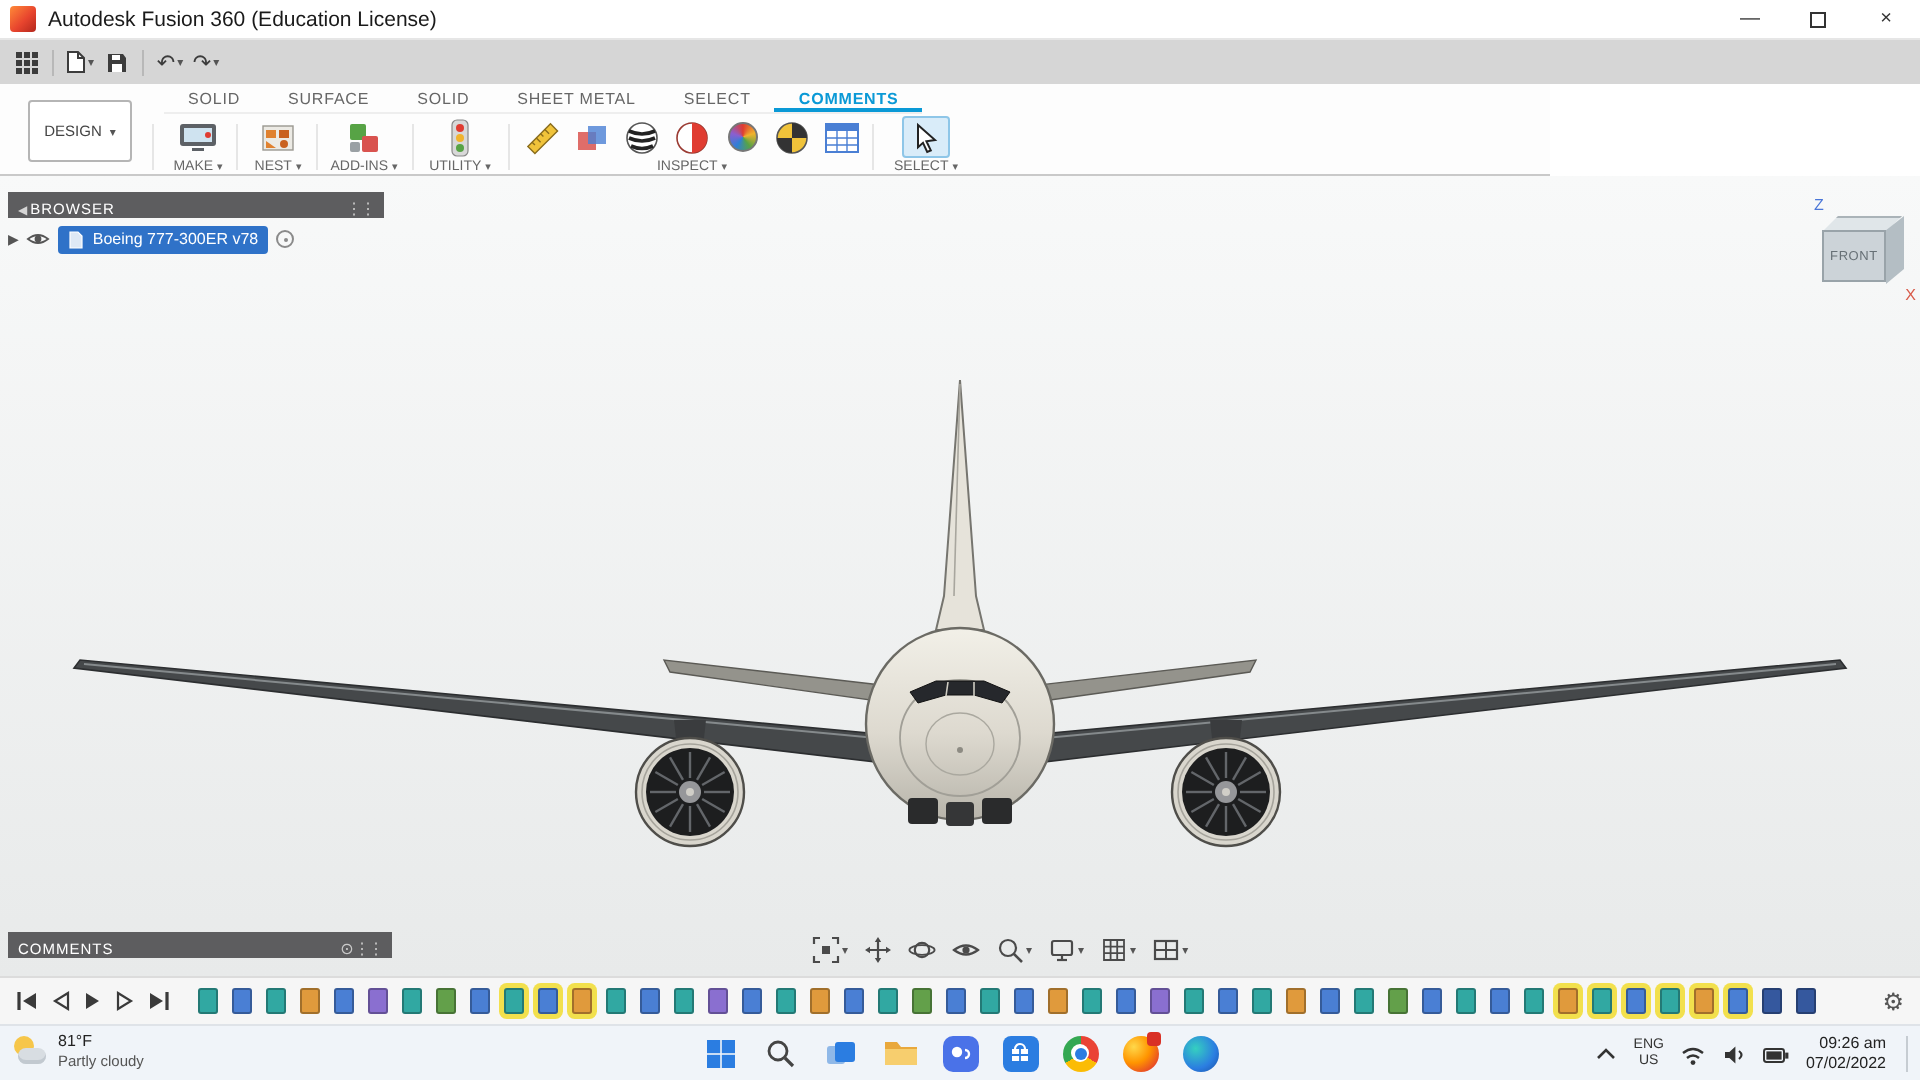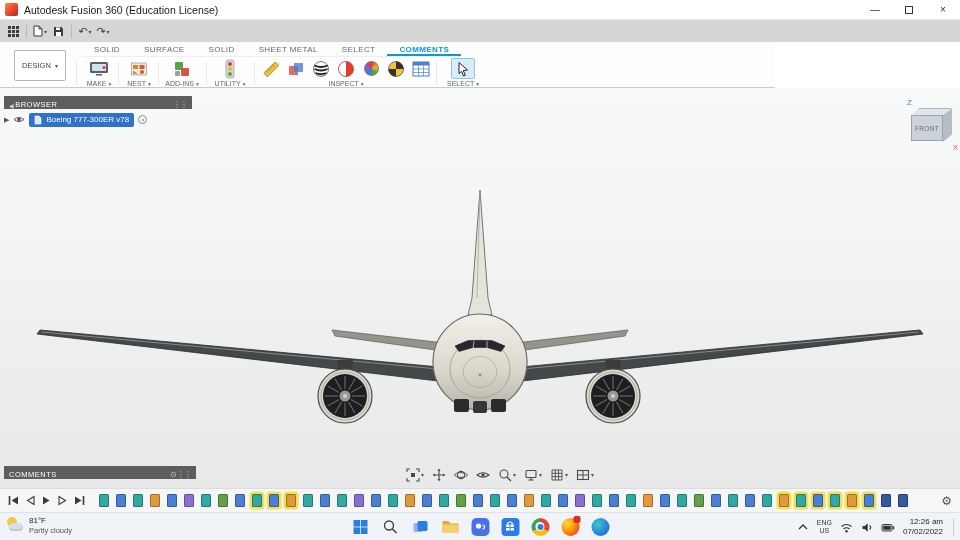--- a/index.html
+++ b/index.html
@@ -78,21 +78,21 @@
 
 #timeline{position:absolute;left:0;top:488px;width:960px;height:24px;background:#f6f6f6;border-top:1px solid #dcdcdc;display:flex;align-items:center;z-index:12}
 #tl-controls{display:flex;gap:7px;padding:0 8px;align-items:center}
 #tl-track{display:flex;gap:7px;align-items:center;margin-left:6px}
 .tl-ic{width:10px;height:13px;border-radius:1.5px;border:1px solid rgba(0,0,0,.28);flex:0 0 auto}
 .tl-ic.hl{box-shadow:0 0 0 2.5px #f2e04d}
 #tl-gear{margin-left:auto;margin-right:8px;font-size:12px;color:#555}
 
 
 #taskbar{position:absolute;left:0;top:512px;width:960px;height:28px;background:#f0f4f9;border-top:1px solid #dfe3e8;z-index:40}
-#weather{position:absolute;left:6px;top:3px;display:flex;align-items:flex-start;gap:5px}
+#weather{position:absolute;left:6px;top:3px;display:flex;align-items:flex-end;gap:5px}
 .wicon{width:18px;height:18px;position:relative}
 .wicon .sun{position:absolute;left:1px;top:1px;width:10px;height:10px;border-radius:50%;background:#f6c64a}
 .wicon .cloud{position:absolute;left:3px;top:7px;width:14px;height:8px;border-radius:6px;background:#d8dde2;box-shadow:inset 0 -2px 0 #c2c9d0}
 #weather .wt{font-size:8px;color:#222;line-height:1.25}
 #weather .wc{font-size:7.5px;color:#555;line-height:1.25}
 #dock{position:absolute;left:50%;top:3px;transform:translateX(-50%);display:flex;gap:9px;align-items:center}
 .dicon{width:21px;height:21px;display:flex;align-items:center;justify-content:center;position:relative}
 .circ18{width:18px;height:18px;border-radius:50%}
 .chrome-outer{background:conic-gradient(#ea4335 0 120deg,#fbbc05 120deg 240deg,#34a853 240deg 360deg);display:flex;align-items:center;justify-content:center}
 .chrome-mid{width:9px;height:9px;border-radius:50%;background:#fff;display:flex;align-items:center;justify-content:center}
@@ -666,18 +666,18 @@
     <svg width="12" height="11" data-interactable="true">
         <path d="M1.5,4 h2.2 l3,-2.8 v8.6 l-3,-2.8 H1.5 z" fill="#333"></path>
         <path d="M8.5,3.5 q2.5,2 0,4" stroke="#333" fill="none" stroke-width="1.1"></path>
       </svg>
     <svg width="14" height="11" data-interactable="true">
         <rect x="1" y="2.5" width="10" height="6.5" rx="1.2" fill="none" stroke="#333" stroke-width="1"></rect>
         <rect x="11.6" y="4.3" width="1.6" height="3" fill="#333"></rect>
         <rect x="2.2" y="3.7" width="7.6" height="4.1" fill="#333"></rect>
       </svg>
     <span class="clockblk" data-interactable="true">
-      <div data-interactable="false">12:26 am</div>
+      <div data-interactable="false">09:26 am</div>
       <div data-interactable="false">07/02/2022</div>
     </span>
     <span class="showdesk" data-interactable="true"></span>
   </div>
 </div>
 
 </body></html>

